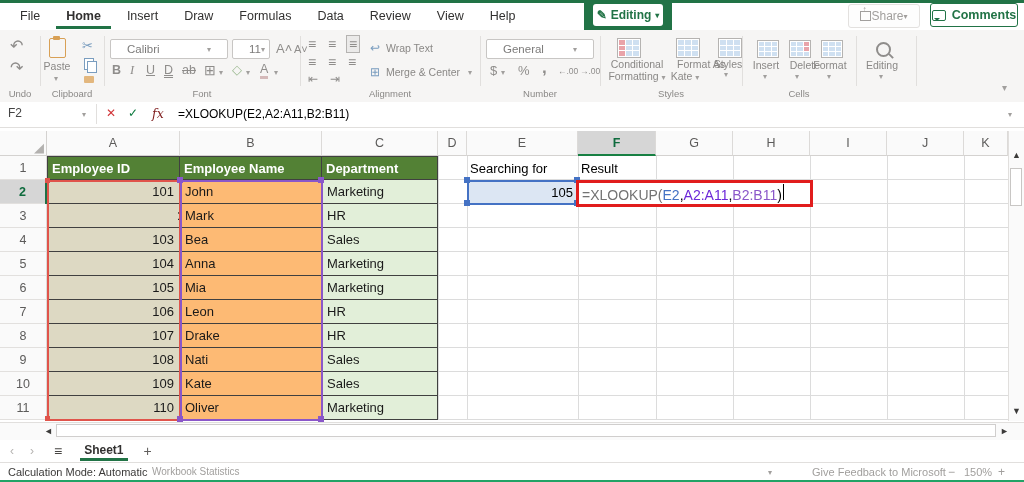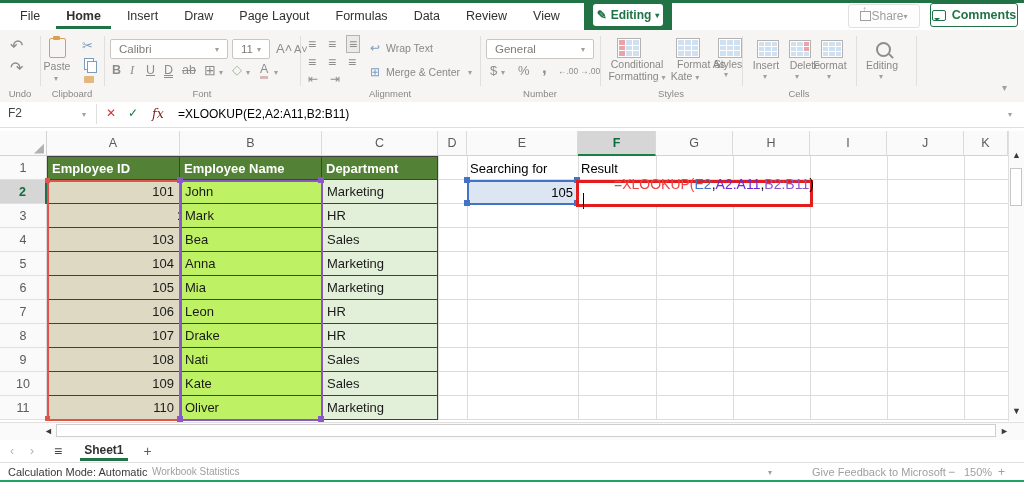--- a/index.html
+++ b/index.html
@@ -22,21 +22,21 @@
   .bubble:after{content:"";position:absolute;left:1px;bottom:-4px;border:3px solid transparent;border-top-color:#217346;}
   .sharebox{width:9px;height:8px;border:1.2px solid #a19f9d;position:relative;}
   .sharebox:after{content:"↑";position:absolute;left:1px;top:-7px;font-size:8px;color:#a19f9d;}
   
   .ribbon{left:0;top:30px;width:1024px;height:72px;background:#f6f5f4;border-bottom:1px solid #e1dfdd;}
   .rsep{top:36px;height:50px;width:1px;background:#e1dfdd;}
   .glabel{top:88px;font-size:9.5px;color:#8a8886;text-align:center;}
   .ric{color:#8f8d8b;font-size:14px;line-height:1;}
   .rlbl{color:#8a8886;font-size:10.5px;}
   .combo{background:#fff;border:1px solid #c8c6c4;border-radius:2px;color:#7c7b7a;font-size:11.5px;
-      display:flex;align-items:center;padding:0 8px;justify-content:space-between;box-sizing:border-box;}
+      display:flex;align-items:center;padding:0 16px;justify-content:space-between;box-sizing:border-box;}
   .chev{color:#a19f9d;font-size:8px;}
   .fmt{font-size:12.5px;color:#8f8d8b;}
   .mini-grid{background:#fff;border:1px solid #b5b3b1;display:grid;grid-template-columns:1fr 1fr 1fr;grid-template-rows:1fr 1fr 1fr;gap:1px;padding:1px;}
   .mini-grid i{background:#cfe0f1;}
   .mini-grid i.red{background:#e9a3a9;}
   .mag{width:11px;height:11px;border:2px solid #8f8d8b;border-radius:50%;position:relative;}
   .mag:after{content:"";position:absolute;width:6px;height:2px;background:#8f8d8b;transform:rotate(45deg);right:-5px;bottom:-2px;}
   
   .fbar{left:0;top:102px;width:1024px;height:26px;background:#fff;border-bottom:1px solid #e1dfdd;box-sizing:border-box;}
   .namebox{left:8px;top:106px;font-size:12px;color:#444;}
@@ -53,21 +53,21 @@
       box-sizing:border-box;font-size:12.5px;color:#5c5b5a;display:flex;align-items:center;justify-content:center;}
   .rh.active{background:#d6d6d6;color:#0e6b3d;font-weight:700;border-right:2.5px solid #178043;}
   
   .gridlines{left:47px;top:156px;width:961px;height:264px;
       background-image:repeating-linear-gradient(to bottom,transparent 0,transparent 23px,#dcdcdc 23px,#dcdcdc 24px);}
   .gv{top:156px;height:264px;width:1px;background:#dcdcdc;}
   .tcell{box-sizing:border-box;border-right:1px solid #404040;border-bottom:1px solid #404040;
       font-size:13px;color:#1a1a1a;display:flex;align-items:center;height:24px;}
   .thead{background:#538135;color:#fff;font-weight:700;padding-left:4px;}
   .ca{background:#ddd9c3;justify-content:flex-end;padding-right:5px;}
-  .cb{background:#bef264;padding-left:5px;}
+  .cb{background:#fdba74;padding-left:5px;}
   .cc{background:#e2efd9;padding-left:5px;}
   .plain{font-size:13px;color:#000;display:flex;align-items:center;}
   .e2box{left:467px;top:180px;width:112px;height:25px;box-sizing:border-box;border:2px solid #4472c4;background:#dce6f3;
       display:flex;align-items:center;justify-content:flex-end;padding-right:4px;font-size:13px;color:#000;}
   .rangeA{left:47px;top:180px;width:134px;height:241px;box-sizing:border-box;border:2px solid #e0544b;}
   .rangeB{left:180px;top:180px;width:143px;height:241px;box-sizing:border-box;border:2px solid #8a57c9;}
   .hdl{width:6px;height:6px;}
   .hdl.blue{background:#4472c4;}
   .hdl.purple{background:#8a57c9;}
   .hdl.red{background:#e0544b;width:5px;height:5px;}
@@ -91,21 +91,20 @@
 </style>
 </head>
 <body>
 
 <div class="abs topstrip"></div>
 <div class="abs tabrow">
   <span class="tab">File</span>
   <span class="tab active">Home</span>
   <span class="tab">Insert</span>
   <span class="tab">Draw</span>
-  <span class="tab">Page Layout</span>
   <span class="tab">Formulas</span>
   <span class="tab">Data</span>
   <span class="tab">Review</span>
   <span class="tab">View</span>
   <span class="tab">Help</span>
 </div>
 <div class="abs greenblock"></div>
 <div class="abs pill-edit">
   <span>✎</span>
   <span>Editing</span>
@@ -378,21 +377,21 @@
 <div class="abs hdl purple" style="left:318px;top:177px;"></div>
 <div class="abs hdl purple" style="left:177px;top:416px;"></div>
 <div class="abs hdl purple" style="left:318px;top:416px;"></div>
 <div class="abs hdl blue" style="left:464px;top:177px;"></div>
 <div class="abs hdl blue" style="left:574px;top:177px;"></div>
 <div class="abs hdl blue" style="left:464px;top:200px;"></div>
 <div class="abs hdl blue" style="left:574px;top:200px;"></div>
 
 <div class="abs annot">
   <div>
-    <span class="fpart" style="color:#ef4444;margin-left:32px;">=XLOOKUP(</span><span class="fpart" style="color:#4472c4;">E2</span><span class="fpart" style="color:#000;">,</span><span class="fpart" style="color:#6d28d9;">A2:A11</span><span class="fpart" style="color:#000;">,</span><span class="fpart" style="color:#8a57c9;">B2:B11</span><span class="fpart" style="color:#000;">)</span><span class="cursorbar"></span>
+    <span class="fpart" style="color:#737373;">=XLOOKUP(</span><span class="fpart" style="color:#4472c4;">E2</span><span class="fpart" style="color:#000;">,</span><span class="fpart" style="color:#6d28d9;">A2:A11</span><span class="fpart" style="color:#000;">,</span><span class="fpart" style="color:#8a57c9;">B2:B11</span><span class="fpart" style="color:#000;">)</span><span class="cursorbar"></span>
   </div>
 </div>
 
 <div class="abs vscroll"></div>
 <span class="abs sarrow" style="left:1012px;top:150px;">▲</span>
 <div class="abs vthumb"></div>
 <span class="abs sarrow" style="left:1012px;top:406px;">▼</span>
 <div class="abs hscroll"></div>
 <span class="abs sarrow" style="left:44px;top:426px;">◄</span>
 <div class="abs hthumb"></div>

